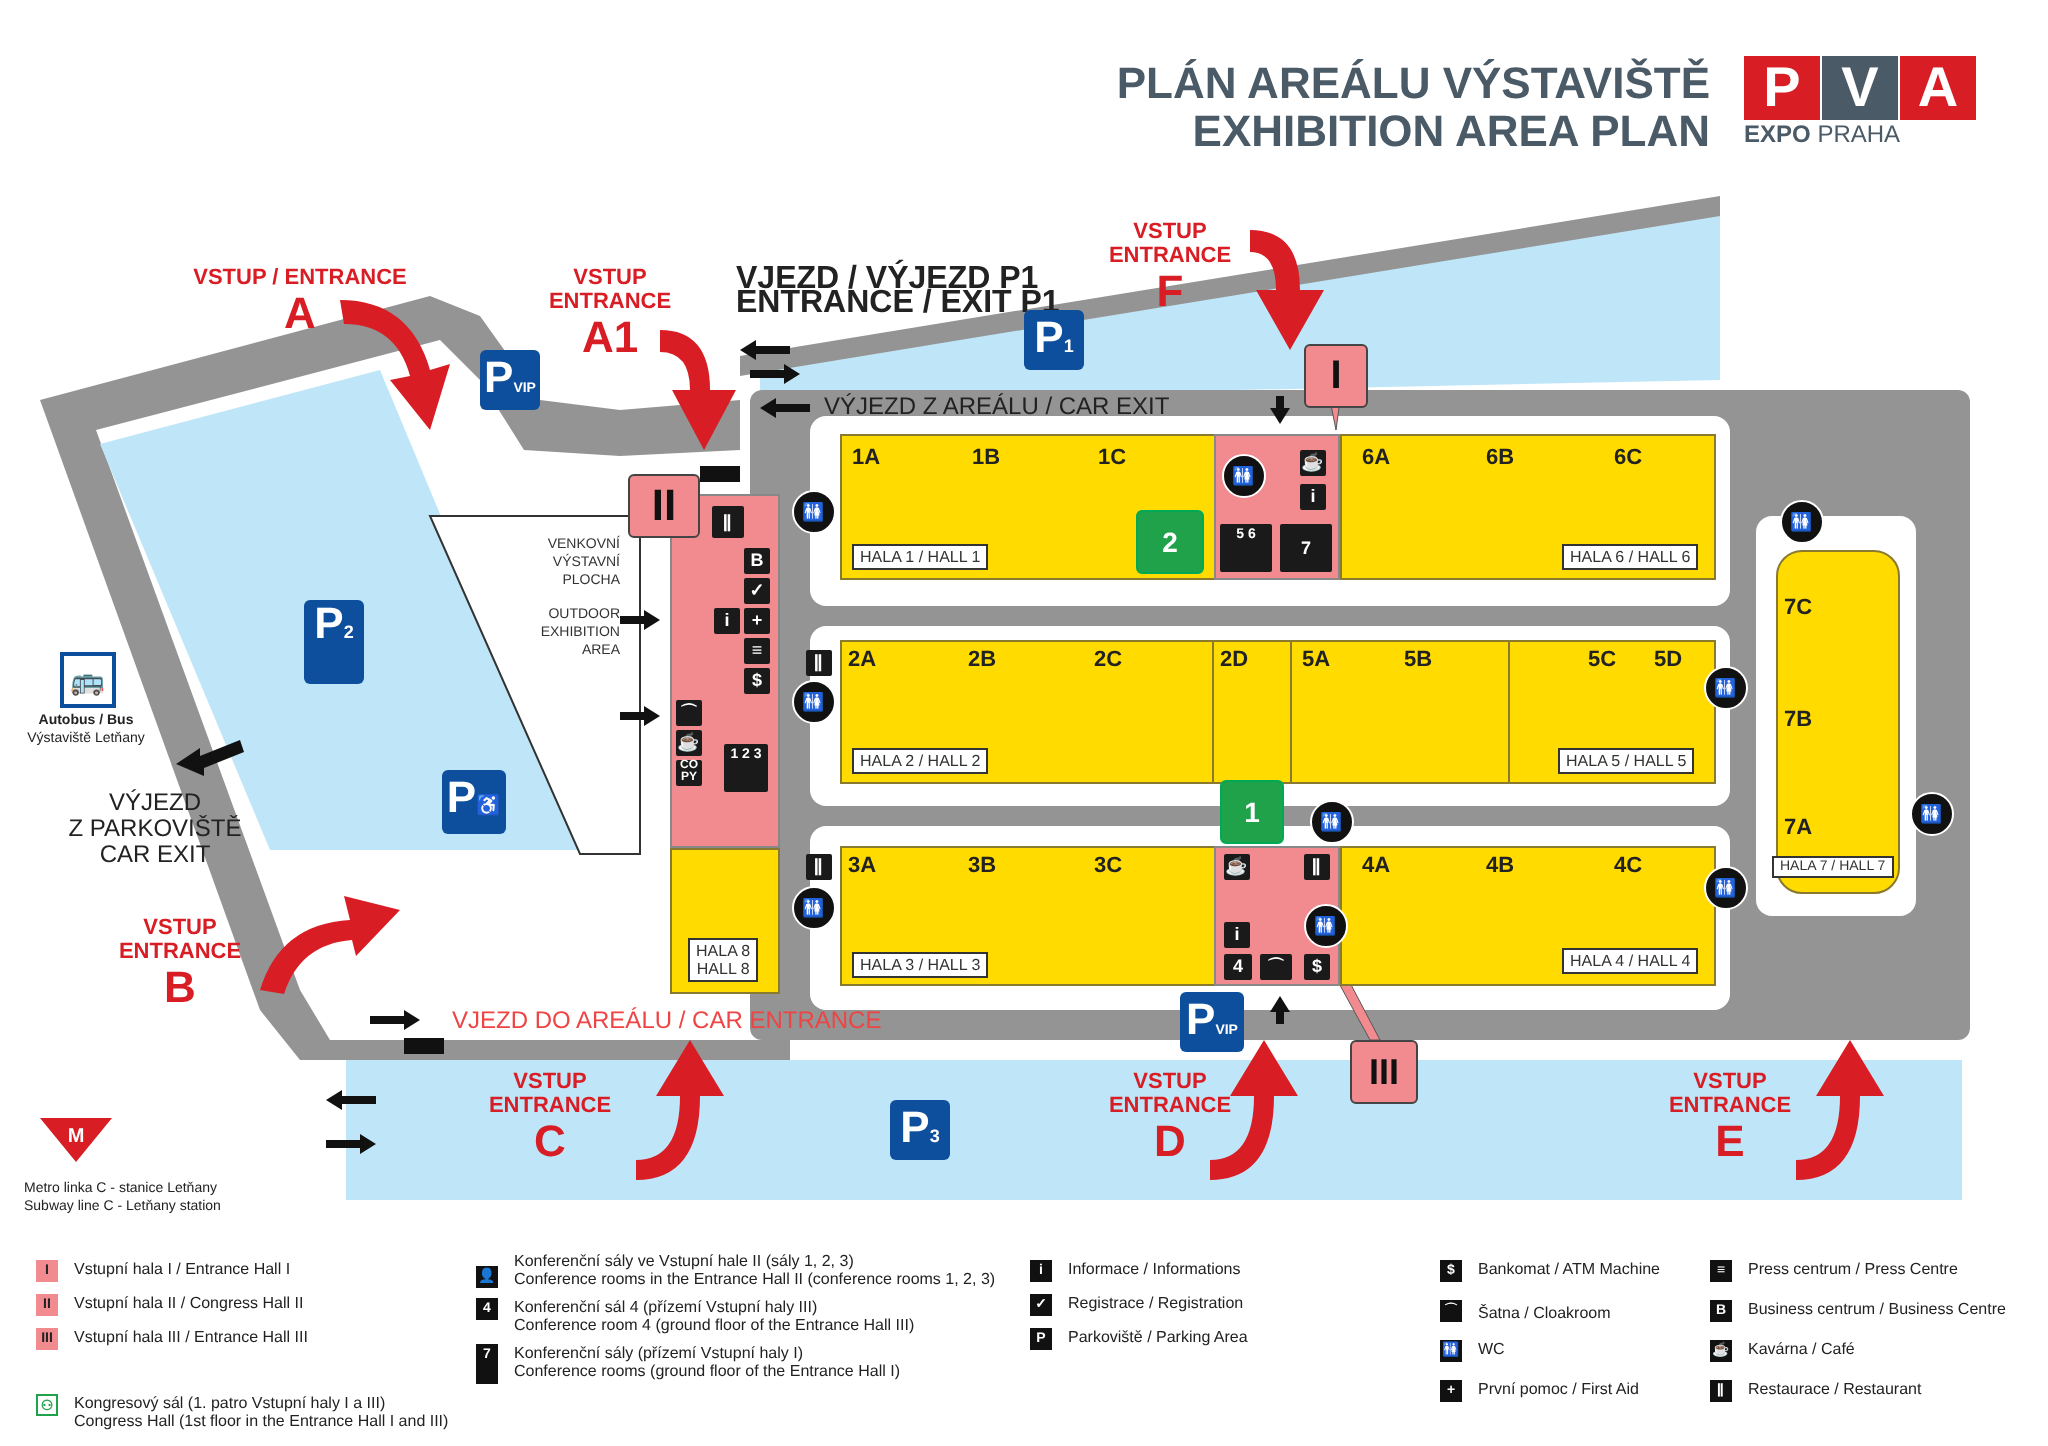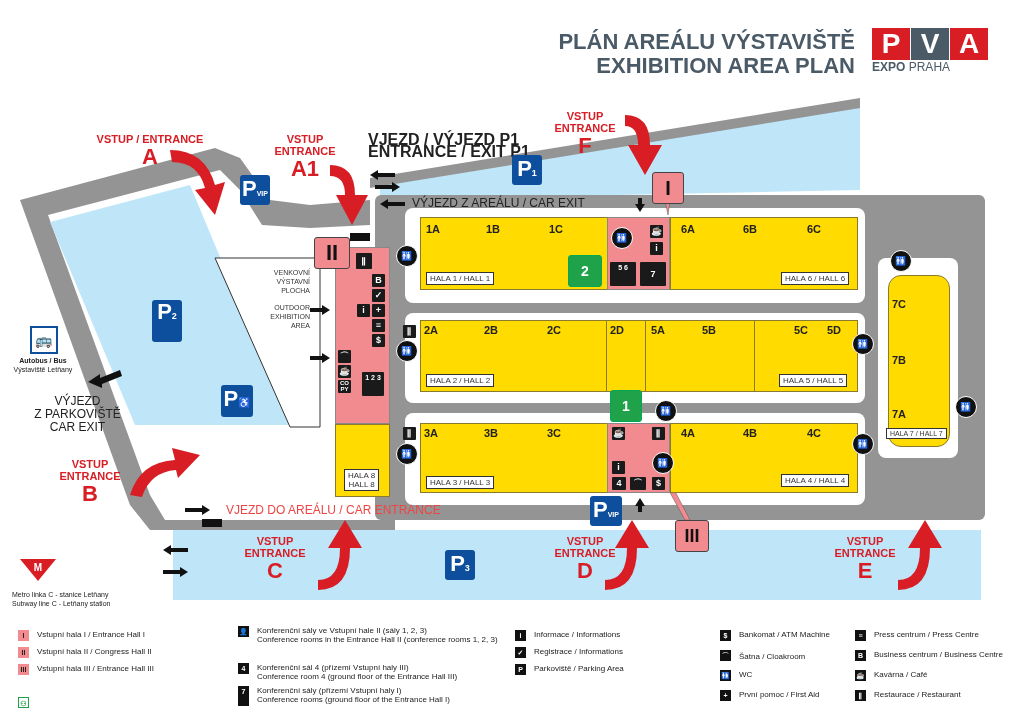--- a/index.html
+++ b/index.html
@@ -279,24 +279,28 @@
   <div class="leg-row" style="margin-bottom:6px;">
       <span class="leg-ic" style="background:#f28b8f;">II</span>
       <span>Vstupní hala II / Congress Hall II</span>
     </div>
   <div class="leg-row" style="margin-bottom:22px;">
       <span class="leg-ic" style="background:#f28b8f;">III</span>
       <span>Vstupní hala III / Entrance Hall III</span>
     </div>
   <div class="leg-row">
       <span class="leg-ic" style="border:1px solid #1fa24a;color:#1fa24a;box-sizing:border-box;">⚇</span>
+      <span>
+        <span style="display:block">Kongresový sál (1. patro Vstupní haly I a III)</span>
+        <span style="display:block">Congress Hall (1st floor in the Entrance Hall I and III)</span>
+      </span>
     </div>
 </div>
 <div class="abs" style="left:238px;top:626px;width:270px;">
-  <div class="leg-row" style="margin-bottom:19px;">
+  <div class="leg-row" style="margin-bottom:5px;align-items:flex-end;">
       <span class="leg-ic" style="background:#111;color:#fff;">👤</span>
       <span>
         <span style="display:block">Konferenční sály ve Vstupní hale II (sály 1, 2, 3)</span>
         <span style="display:block">Conference rooms in the Entrance Hall II (conference rooms 1, 2, 3)</span>
       </span>
     </div>
   <div class="leg-row" style="margin-bottom:5px;">
       <span class="leg-ic" style="background:#111;color:#fff;">4</span>
       <span>
         <span style="display:block">Konferenční sál 4 (přízemí Vstupní haly III)</span>
@@ -311,21 +315,21 @@
       </span>
     </div>
 </div>
 <div class="abs" style="left:515px;top:630px;width:195px;">
   <div class="leg-row" style="margin-bottom:6px;">
       <span class="leg-ic" style="background:#111;color:#fff;">i</span>
       <span>Informace / Informations</span>
     </div>
   <div class="leg-row" style="margin-bottom:6px;">
       <span class="leg-ic" style="background:#111;color:#fff;">✓</span>
-      <span>Registrace / Informations</span>
+      <span>Registrace / Registration</span>
     </div>
   <div class="leg-row" style="margin-bottom:6px;">
       <span class="leg-ic" style="background:#111;color:#fff;">P</span>
       <span>Parkoviště / Parking Area</span>
     </div>
 </div>
 <div class="abs" style="left:720px;top:630px;width:130px;">
   <div class="leg-row" style="margin-bottom:9px;">
       <span class="leg-ic" style="background:#111;color:#fff;">$</span>
       <span>Bankomat / ATM Machine</span>

